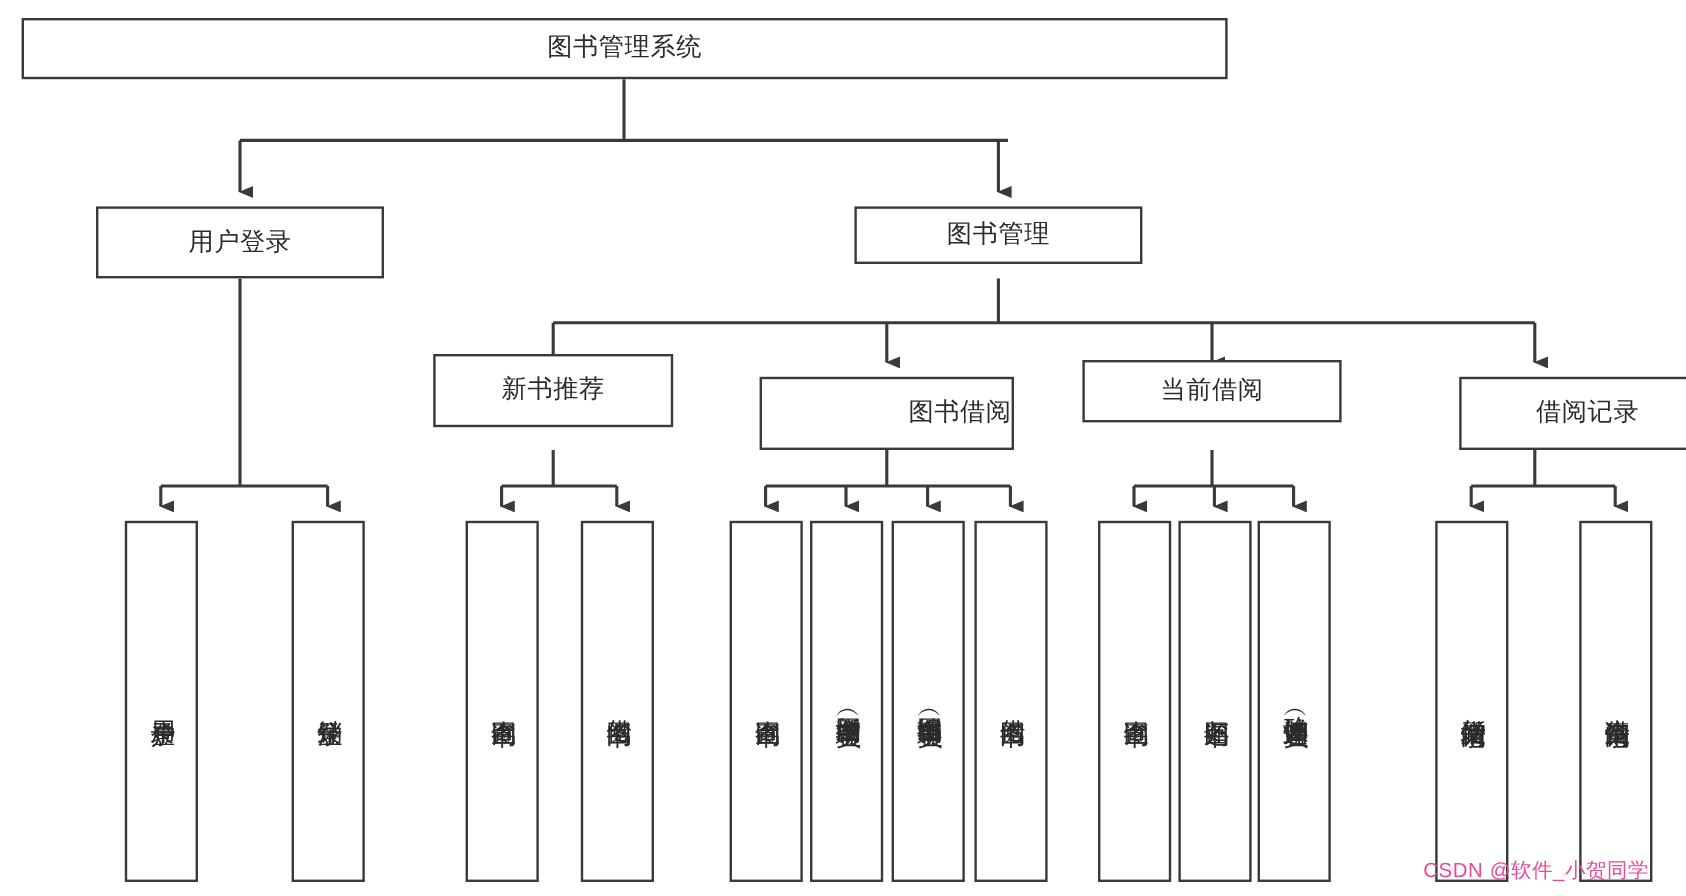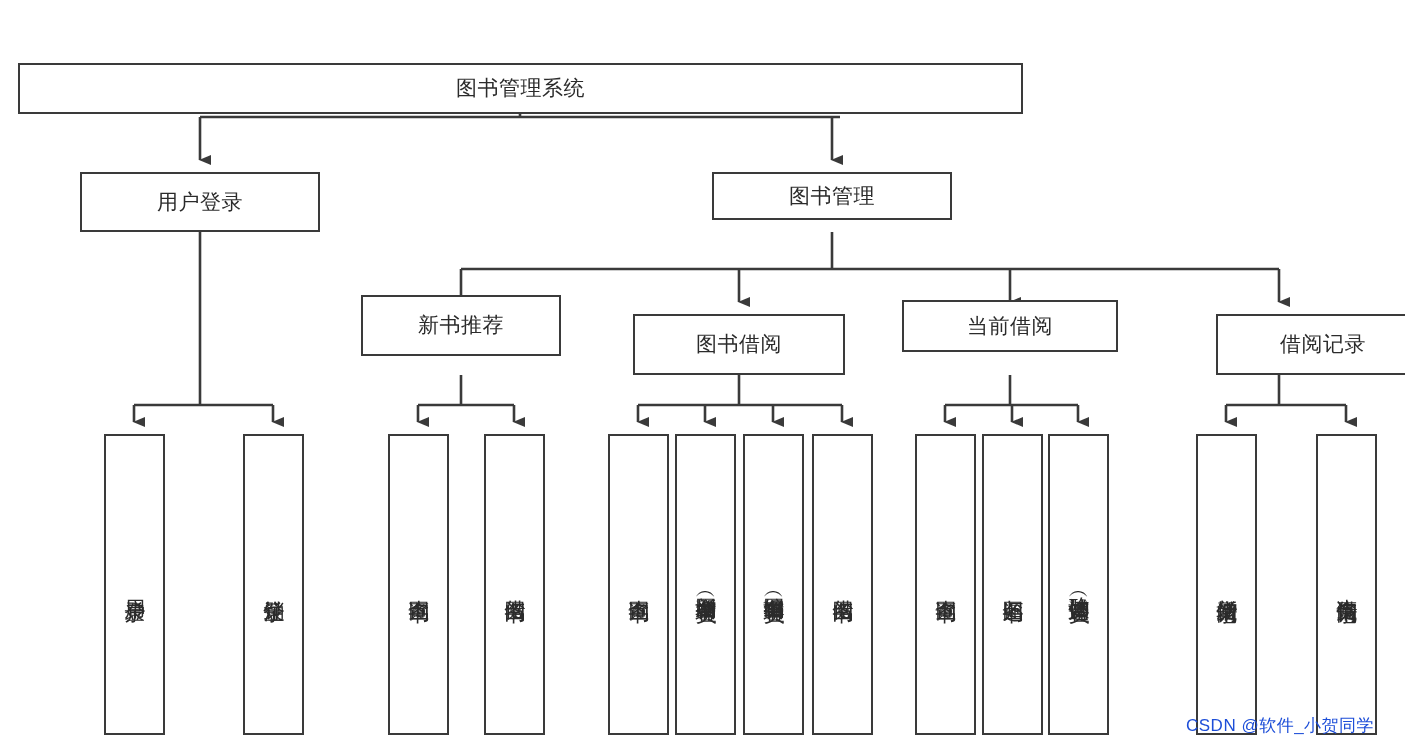--- a/index.html
+++ b/index.html
@@ -51,21 +51,21 @@
     writing-mode: vertical-rl;
     text-orientation: upright;
     display: block;
     text-align: center;
   }
   #watermark {
     position: absolute;
     left: 1186px;
     top: 714px;
     font-size: 17px;
-    color: #1d4ed8;
+    color: #ec4899;
     white-space: nowrap;
     letter-spacing: 0.5px;
   }
 </style>
 </head>
 <body>
 
 <div id="canvas">
 
   <svg id="wires" viewBox="0 0 1405 747" xmlns="http://www.w3.org/2000/svg">
@@ -112,35 +112,35 @@
       <path d="M1012,405 L1012,422" marker-end="url(#arrow)"></path>
       <path d="M1078,405 L1078,422" marker-end="url(#arrow)"></path>
 
       <path d="M1279,375 L1279,405"></path>
       <path d="M1226,405 L1346,405"></path>
       <path d="M1226,405 L1226,422" marker-end="url(#arrow)"></path>
       <path d="M1346,405 L1346,422" marker-end="url(#arrow)"></path>
     </g>
   </svg>
 
-  <div class="node h" style="left:18px; top:15px; width:1005px; height:51px;margin-top:48px;">
+  <div class="node h" style="left:18px; top:15px; width:1005px; height:51px;">
     <span>图书管理系统</span>
   </div>
 
   <div class="node h" style="left:80px; top:172px; width:240px; height:60px;">
     <span>用户登录</span>
   </div>
   <div class="node h" style="left:712px; top:172px; width:240px; height:48px;">
     <span>图书管理</span>
   </div>
 
   <div class="node h" style="left:361px; top:295px; width:200px; height:61px;">
     <span>新书推荐</span>
   </div>
-  <div class="node h" style="left:633px; top:314px; width:212px; height:61px;">
+  <div class="node h" style="left:633px; top:314px; width:212px; height:61px;justify-content:flex-end;">
     <span>图书借阅</span>
   </div>
   <div class="node h" style="left:902px; top:300px; width:216px; height:52px;">
     <span>当前借阅</span>
   </div>
   <div class="node h" style="left:1216px; top:314px; width:214px; height:61px;">
     <span>借阅记录</span>
   </div>
 
   <div class="node v" style="left:104px; top:434px; width:61px; height:301px;">

